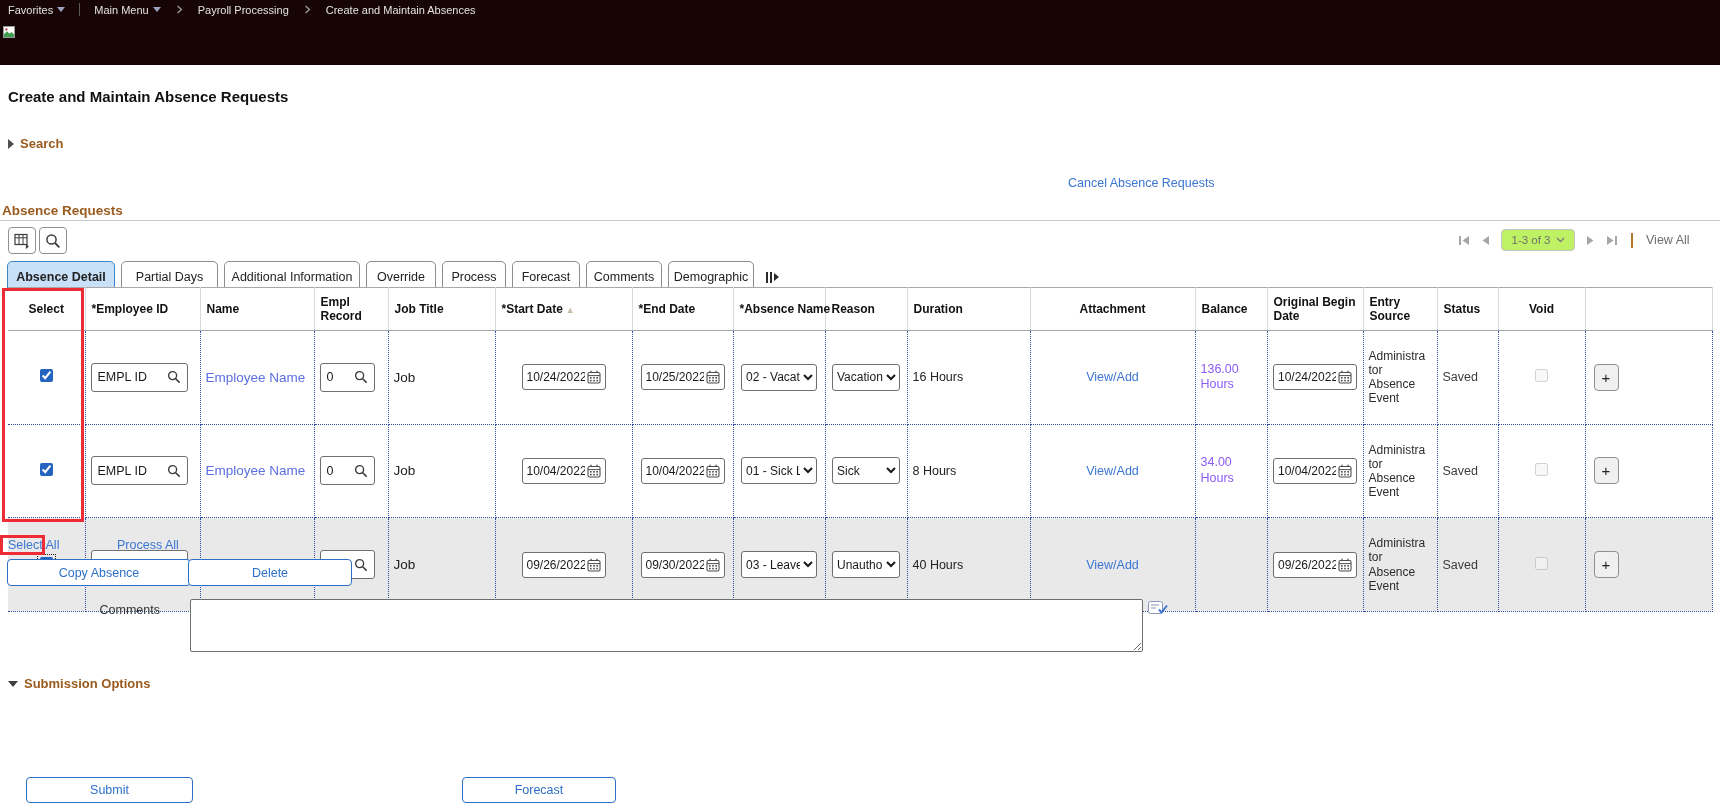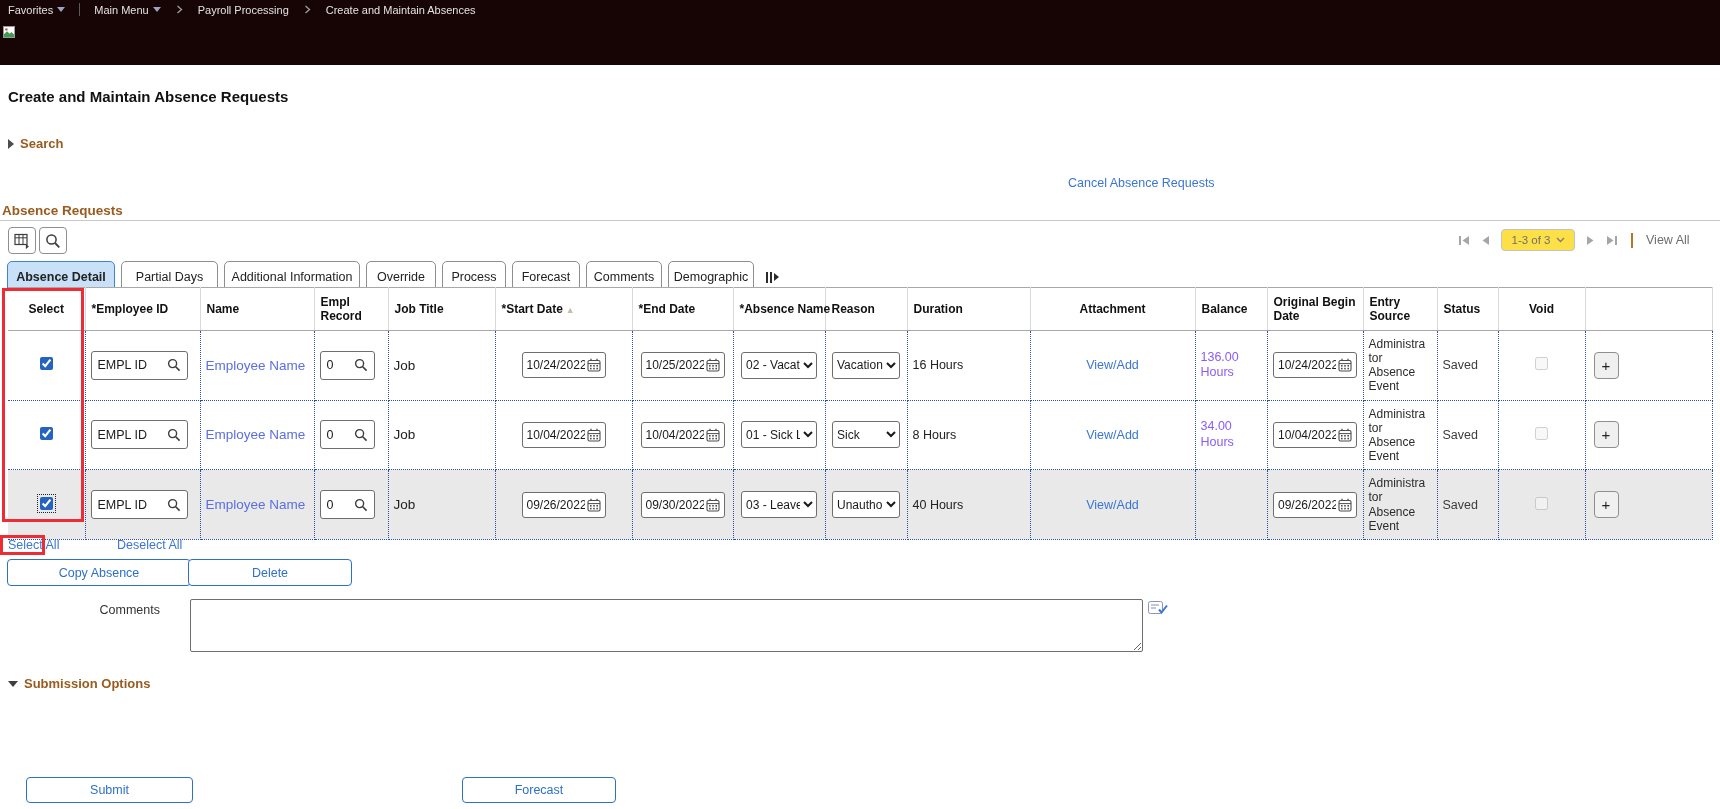--- a/index.html
+++ b/index.html
@@ -23,38 +23,38 @@
   .brown { color:#9a5b1f; font-weight:bold; font-size:13px; }
   .cancel-link { position:absolute; left:1068px; top:176px; }
   a.blue-link { color:#3b76d2; font-size:12.5px; text-decoration:none; cursor:pointer; }
   .grid-title { position:absolute; left:2px; top:203px; font-size:13.5px; }
   .top-rule { position:absolute; left:0; top:220px; width:1720px; height:1px; background:#c9c9c9; }
 
   
   .tool-btn { position:absolute; top:227px; width:28px; height:27px; background:#fff; border:1px solid #8f8f8f; border-radius:4px; display:flex; align-items:center; justify-content:center; cursor:pointer; }
   .pager { position:absolute; left:1458px; top:228px; height:24px; display:flex; align-items:center; gap:11px; }
   .pg-btn { display:flex; align-items:center; cursor:pointer; background:none; border:none; padding:0; }
-  .pg-pill { width:74px; height:22px; background:#fde047; border:1px solid #c3c3c3; border-radius:4px; display:flex; align-items:center; justify-content:center; gap:5px; color:#6f6f6f; font-size:11.5px; cursor:pointer; }
+  .pg-pill { width:74px; height:22px; background:#bef264; border:1px solid #c3c3c3; border-radius:4px; display:flex; align-items:center; justify-content:center; gap:5px; color:#6f6f6f; font-size:11.5px; cursor:pointer; }
   .pg-div { width:2px; height:15px; background:#b7762f; margin:0 2px; }
   .view-all { color:#6e6e6e; font-size:12.5px; text-decoration:none; }
 
   
   .tabs { position:absolute; left:7px; top:253px; height:34px; display:flex; gap:6px; align-items:flex-start;margin-top:8px; }
   .tab { height:32px; background:#fff; border:1px solid #8e8e8e; border-radius:5px; display:flex; align-items:center; justify-content:center; font-size:12.5px; color:#222; cursor:pointer; padding:0 4px; }
   .tab.active { background:#c8e1f8; border:1px solid #3f86c9; font-weight:bold; }
   .show-tabs { display:flex; align-items:center; gap:2px; margin-left:6px; height:32px; cursor:pointer; }
   .bar { width:2px; height:11px; background:#2b2b2b; }
   .tri-right-sm { width:0; height:0; border-top:4px solid transparent; border-bottom:4px solid transparent; border-left:5px solid #2b2b2b; }
 
   
   table.grid { position:absolute; left:8px; top:287px; width:1704px; border-collapse:collapse; table-layout:fixed; }
   .grid th { background:#fff; font-size:12px; font-weight:bold; color:#111; text-align:left; vertical-align:middle;
              padding:3px 6px; height:43px; border-top:1px solid #a8a8a8; border-bottom:1px solid #a8a8a8;
              border-right:1px solid #d9d9d9; }
-  .grid td { font-size:12.5px; color:#222; vertical-align:middle; padding:6px 5px;
+  .grid td { font-size:12.5px; color:#222; vertical-align:middle; padding:18px 5px;
              border-right:1px dotted #2d4f9e; border-bottom:1px dotted #2d4f9e; }
   .grid tr.r1 td, .grid tr.r2 td { height:66px; background:#fff; }
   .grid tr.r3 td { height:65px; background:#e9e9e9; }
   th.cen, td.cen { text-align:center; }
   th.nowrap { white-space:nowrap; }
   .sort-tri { color:#c6bda8; font-size:9px; margin-left:3px; }
   .row-cb { width:13px; height:13px; accent-color:#2563c0; cursor:pointer; }
   .row-cb.focus-ring { outline:1px dotted #222; outline-offset:2px; }
   a.name-link { color:#5b6fe0; font-size:13.5px; text-decoration:none; cursor:pointer; }
   td.job { font-size:13.5px; }
@@ -489,21 +489,21 @@
             </span></td>
         <td class="c-src">Administrator Absence Event</td>
         <td class="c-status">Saved</td>
         <td class="cen"><input type="checkbox" class="void-cb" disabled="" style=""></td>
         <td><button class="add-btn">+</button></td>
       </tr>
     </tbody>
   </table>
 
   <a class="blue-link selall">Select All</a>
-  <a class="blue-link desall">Deselect All</a>
+  <a class="blue-link desall">Process All</a>
   <button class="btn btn-copy">Copy Absence</button>
   <button class="btn btn-del">Delete</button>
 
   <label class="cmt-label">Comments</label>
   <textarea class="cmt-area" style=""></textarea>
   <span class="spell-ico">
     <svg width="20" height="15" viewBox="0 0 20 15">
         <rect x="0.5" y="1.5" width="14" height="12" rx="2" fill="#fff" stroke="#8a93b8"></rect>
         <line x1="3" y1="5" x2="11" y2="5" stroke="#9aa3bd" stroke-width="1.2"></line>
         <line x1="3" y1="8" x2="8" y2="8" stroke="#9aa3bd" stroke-width="1.2"></line>

